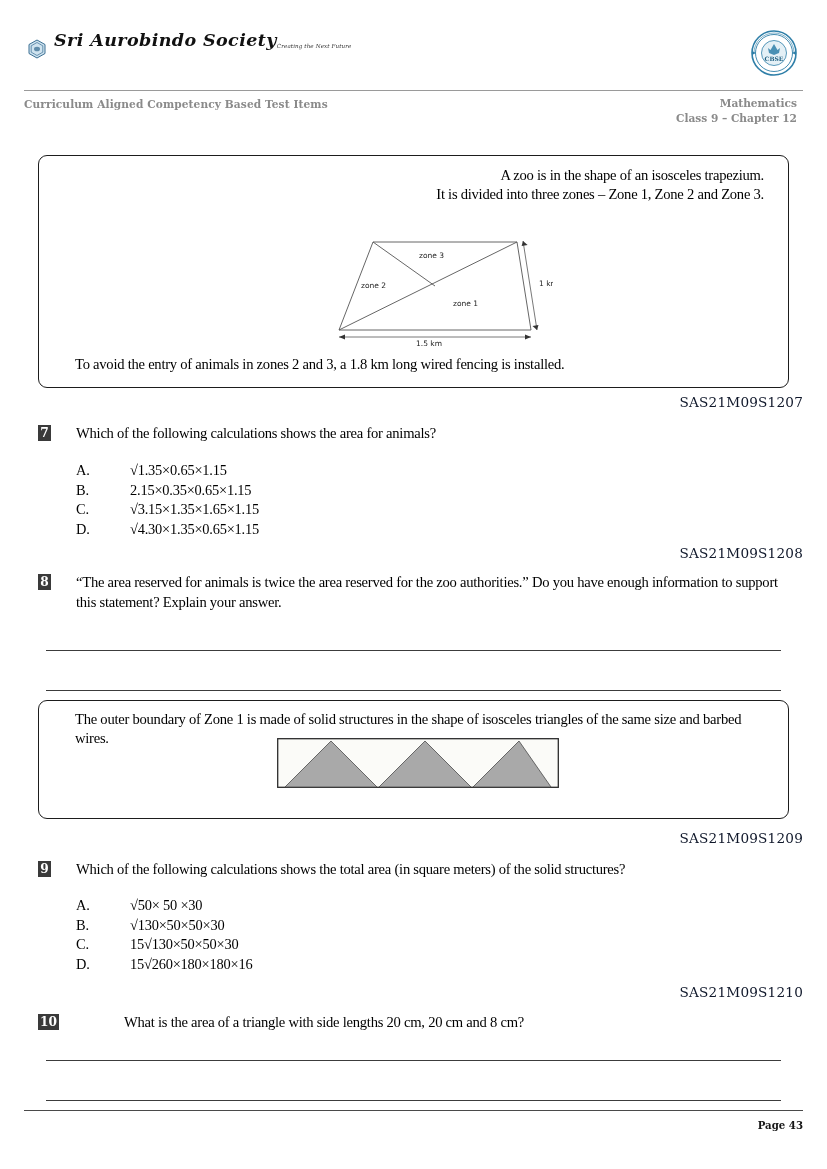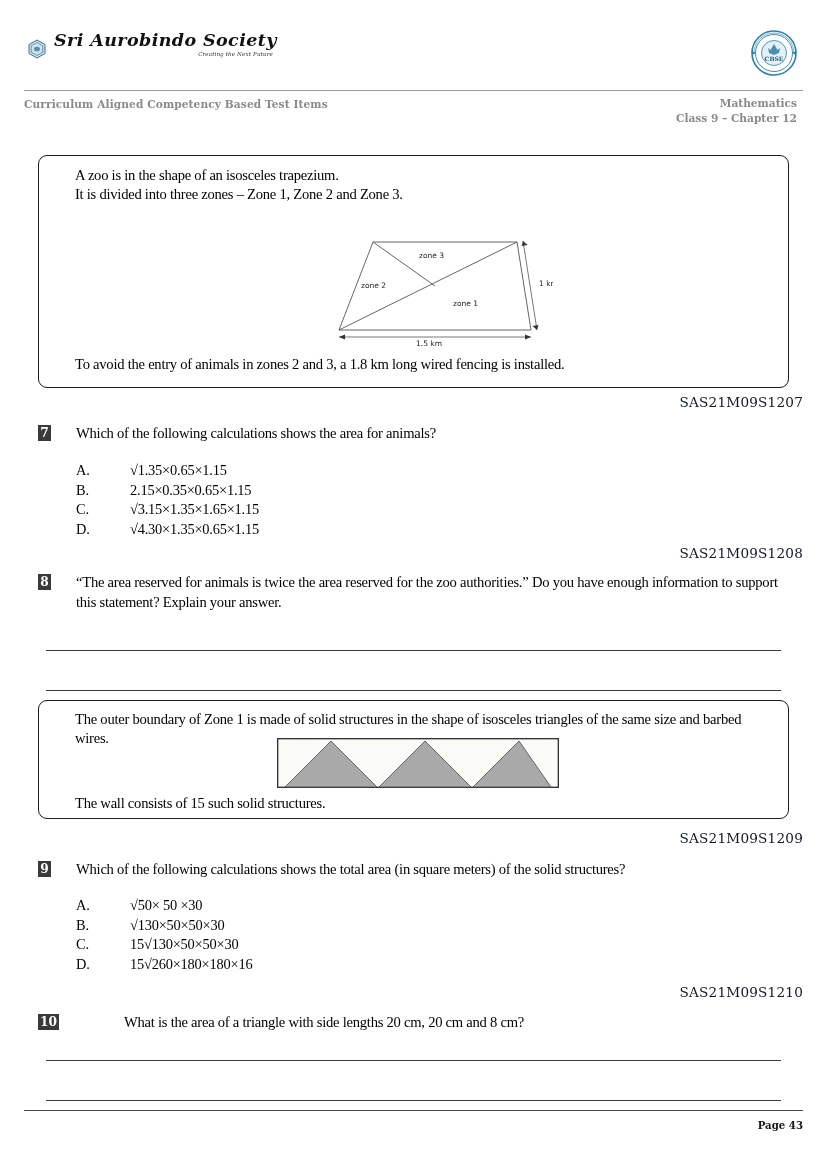--- a/index.html
+++ b/index.html
@@ -39,21 +39,21 @@
   }
   .logo-mark {
     width: 22px;
     height: 20px;
     position: relative;
     flex: none;
     margin-top: 7px;
   }
   .logo-word {
     display: flex;
-    flex-direction: column;
+    flex-direction: row;
     line-height: 1;
   }
   .logo-name {
     font-family: "DejaVu Serif", serif;
     font-style: italic;
     font-weight: bold;
     font-size: 17.5px;
     letter-spacing: 0.4px;
     color: #111;
     white-space: nowrap;
@@ -130,20 +130,21 @@
     font-size: 14.6px;
     line-height: 1.33;
     color: #000;
     letter-spacing: -0.25px;
   }
   #stim-1 .intro {
     position: absolute;
     left: 36px;
     top: 10px;
     right: 24px;
+    text-align: right;
   }
   #stim-1 .outro {
     position: absolute;
     left: 36px;
     top: 199px;
     right: 24px;
   }
   #stim-2 .intro {
     position: absolute;
     left: 36px;
@@ -375,21 +376,20 @@
 
     <div class="wall-fig">
       <svg width="282" height="50" viewBox="0 0 282 50">
         <rect x="0.7" y="0.7" width="280.6" height="48.6" fill="#fbfbf8" stroke="#2b2b2b" stroke-width="1.3"></rect>
         <polygon points="8,49 54,3 100,49" fill="#a9a9a9" stroke="#4a4a4a" stroke-width="0.8"></polygon>
         <polygon points="102,49 148,3 194,49" fill="#a9a9a9" stroke="#4a4a4a" stroke-width="0.8"></polygon>
         <polygon points="196,49 242,3 274,49" fill="#a9a9a9" stroke="#4a4a4a" stroke-width="0.8"></polygon>
       </svg>
     </div>
 
-    <div class="outro stim-text">The wall consists of 15 such solid structures.</div>
   </div>
 
   <div class="item-code" style="top:830px;">SAS21M09S1209</div>
 
   <div class="question" style="top:860px;">
     <span class="qnum">9</span>
     <div class="qtext">Which of the following calculations shows the total area (in square meters) of the solid structures?</div>
   </div>
 
   <div class="options" style="top:896px;">

